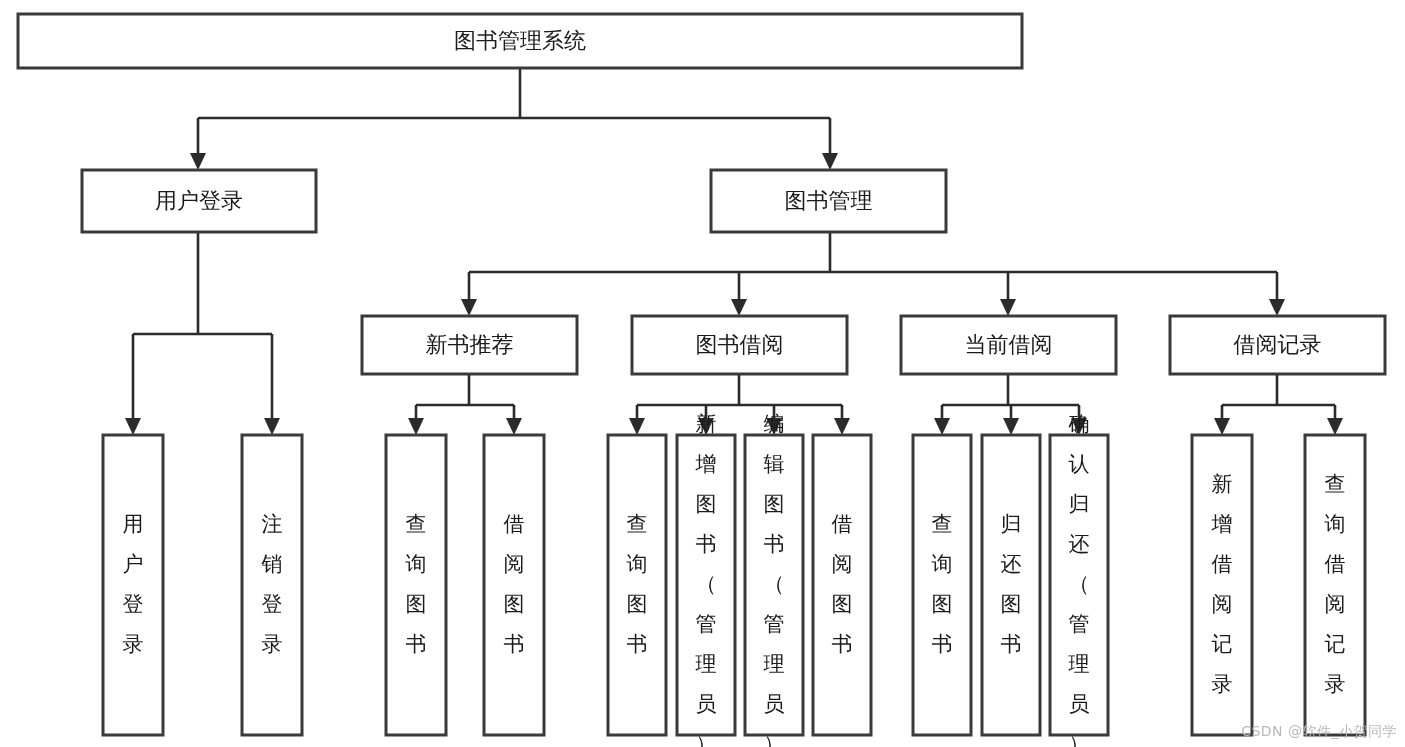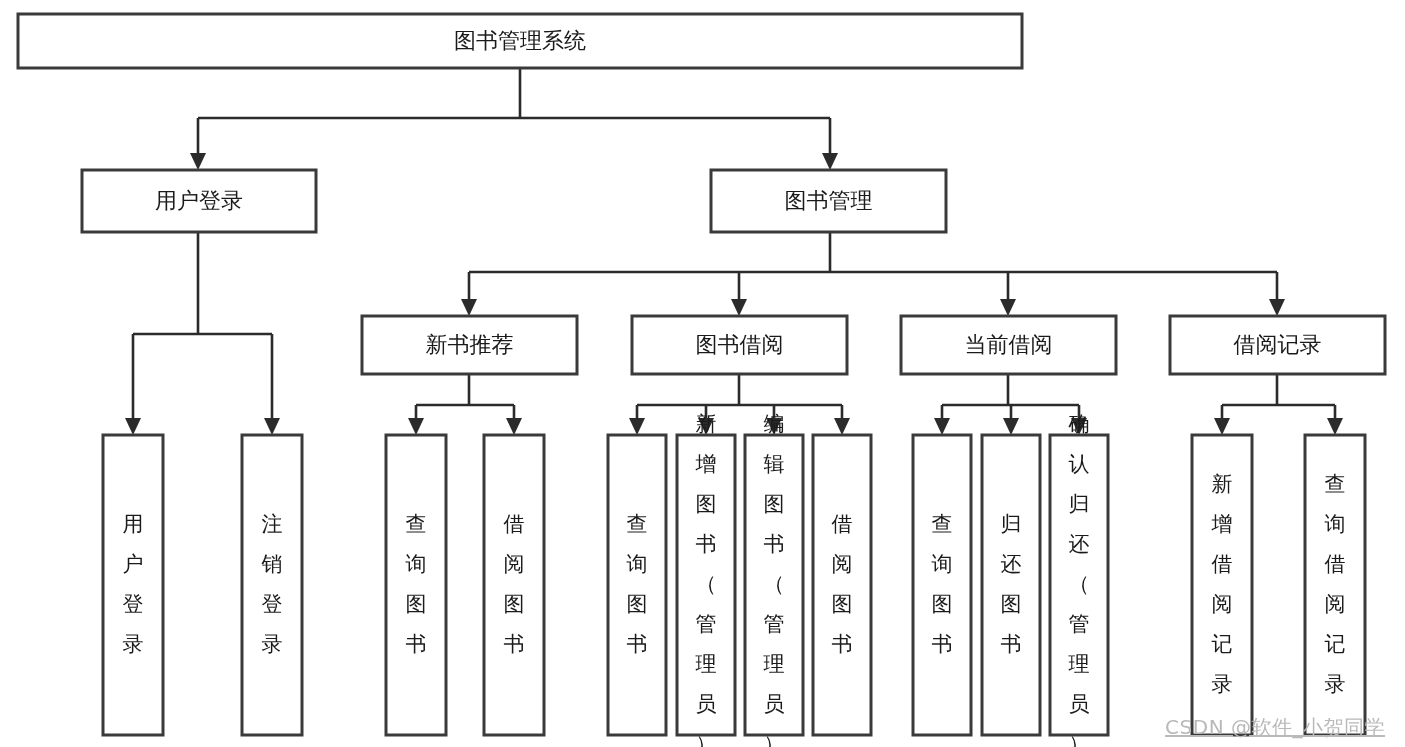--- a/index.html
+++ b/index.html
@@ -17,25 +17,25 @@
   }
   .node-label-v{
     font-size:21px;fill:#1a1a1a;
     font-family:"DejaVu Sans","Liberation Sans",sans-serif;
   }
   .connector{
     stroke:#2b2b2b;stroke-width:2.6;fill:none;stroke-linecap:butt;
   }
   .arrow-head{fill:#2b2b2b;stroke:none;}
   .watermark{
-    position:absolute;right:20px;bottom:6px;
-    font-size:20px;color:#b9b9b9;
+    position:absolute;right:8px;bottom:6px;
+    font-size:14px;color:#b9b9b9;
     font-family:"DejaVu Sans","Liberation Sans",sans-serif;
     white-space:nowrap;letter-spacing:0.5px;
-    pointer-events:none;user-select:none;text-decoration:underline;
+    pointer-events:none;user-select:none;
   }
 </style>
 </head>
 <body>
 
 <svg id="canvas" viewBox="0 0 1405 747" xmlns="http://www.w3.org/2000/svg">
   <g id="connectors-layer">
       <g>
         <line x1="520" y1="68" x2="520" y2="118" class="connector"></line>
         <line x1="198" y1="118" x2="830" y2="118" class="connector"></line>

